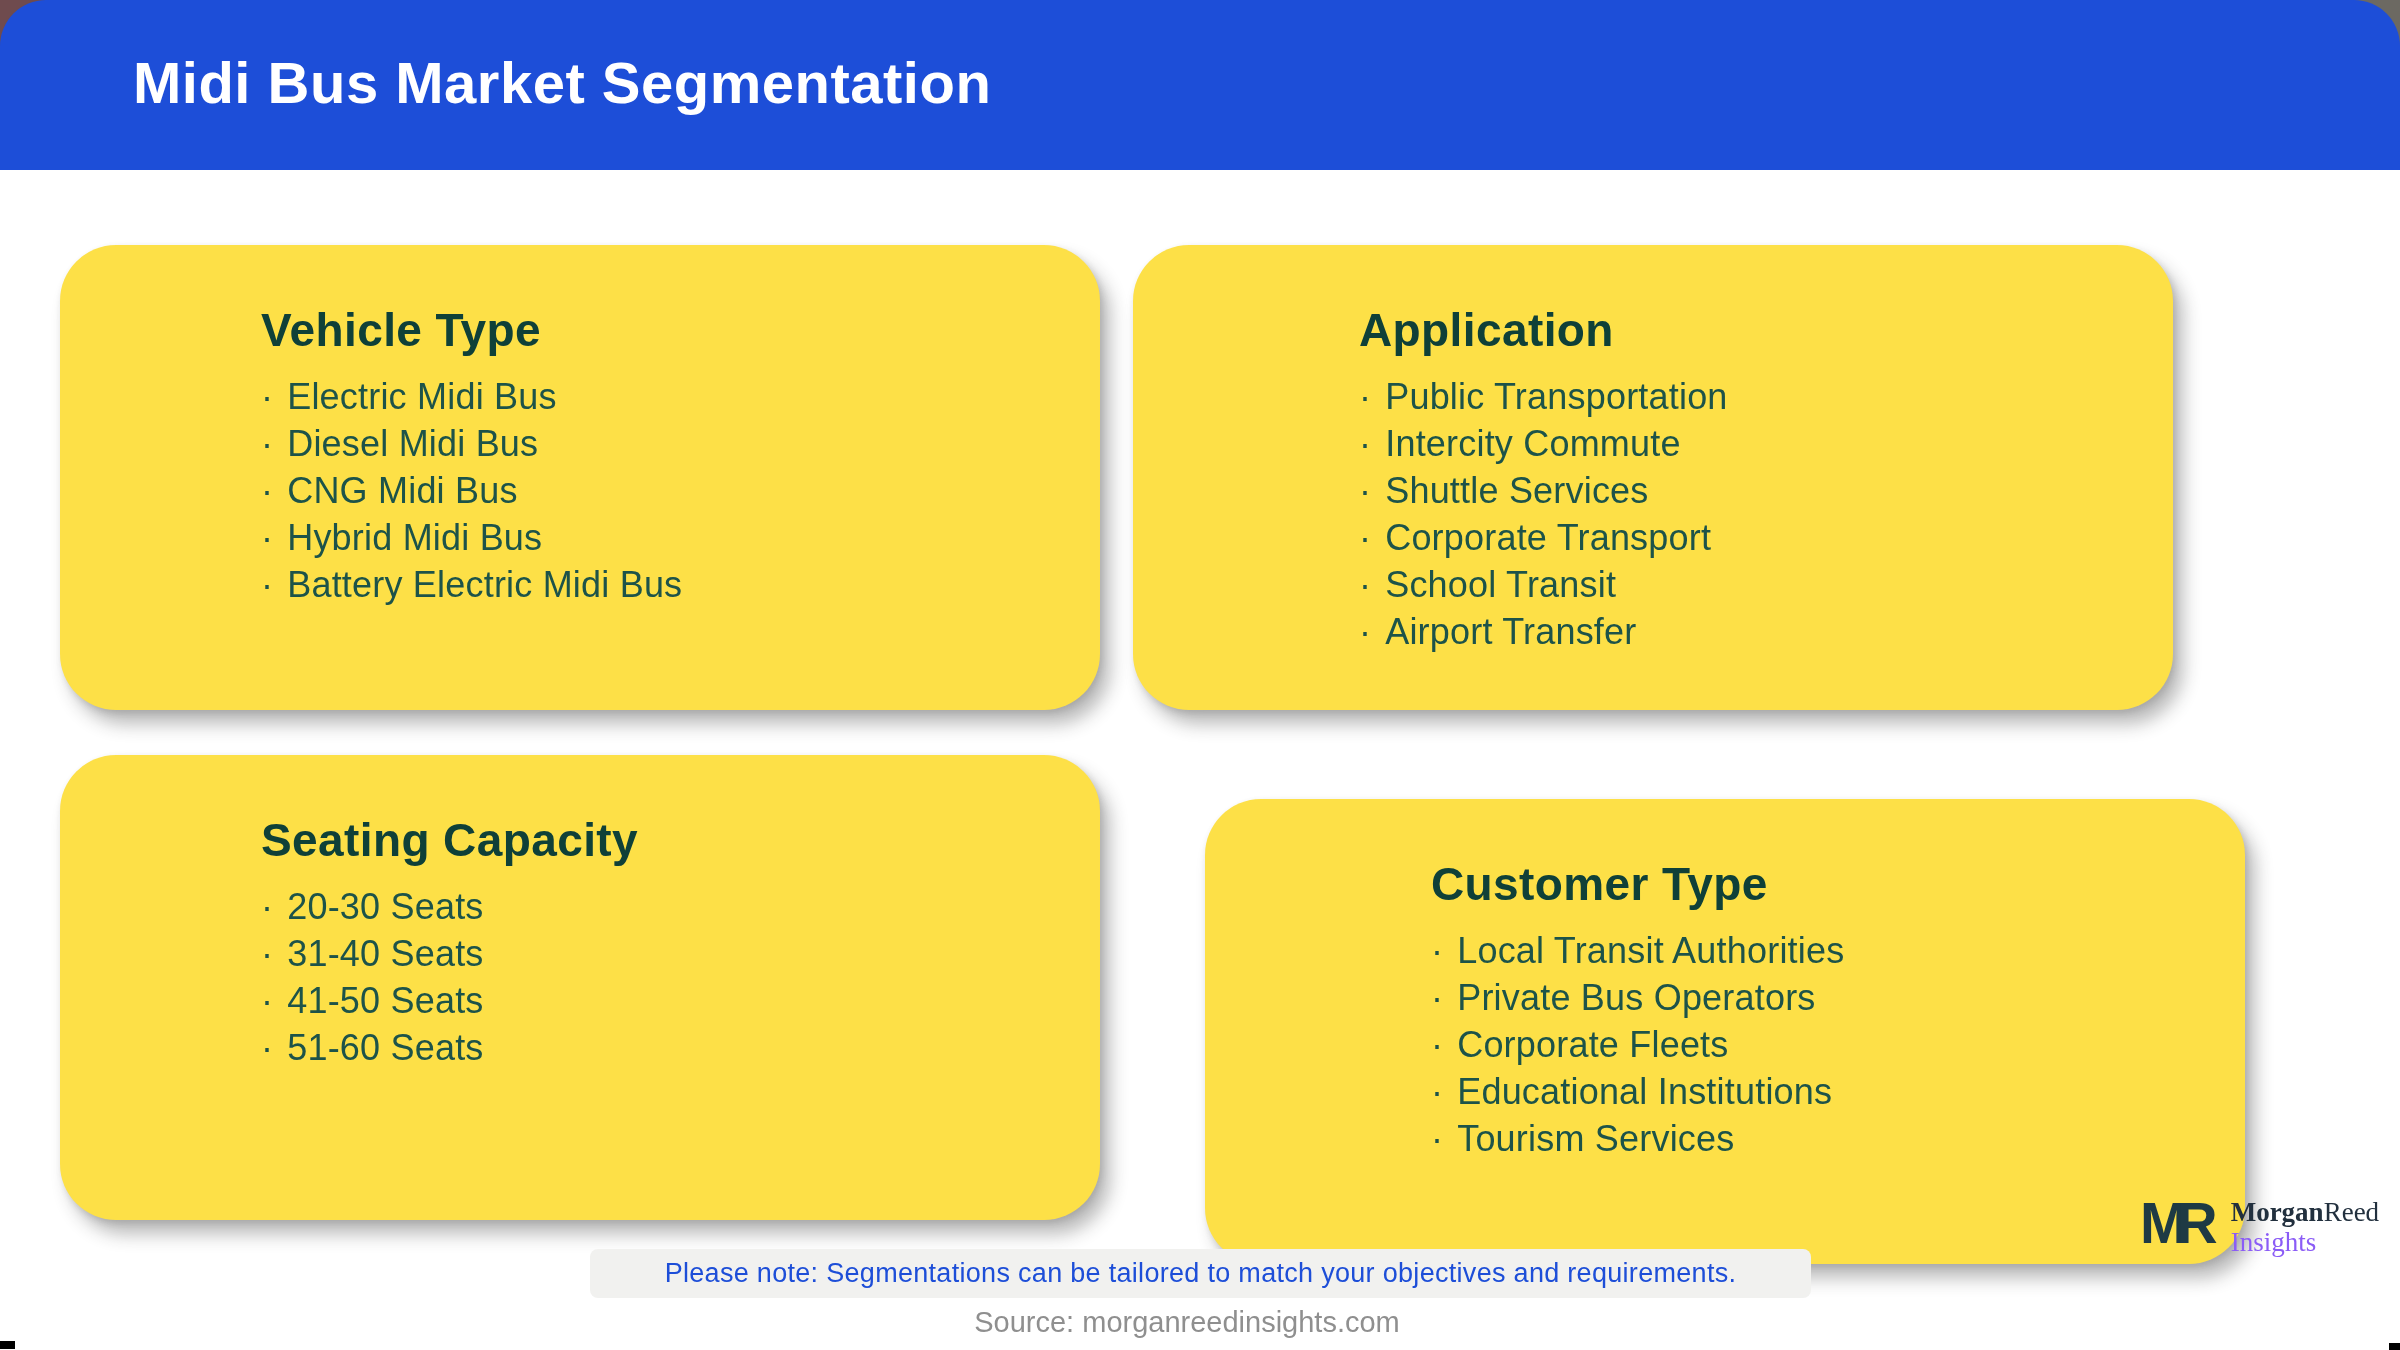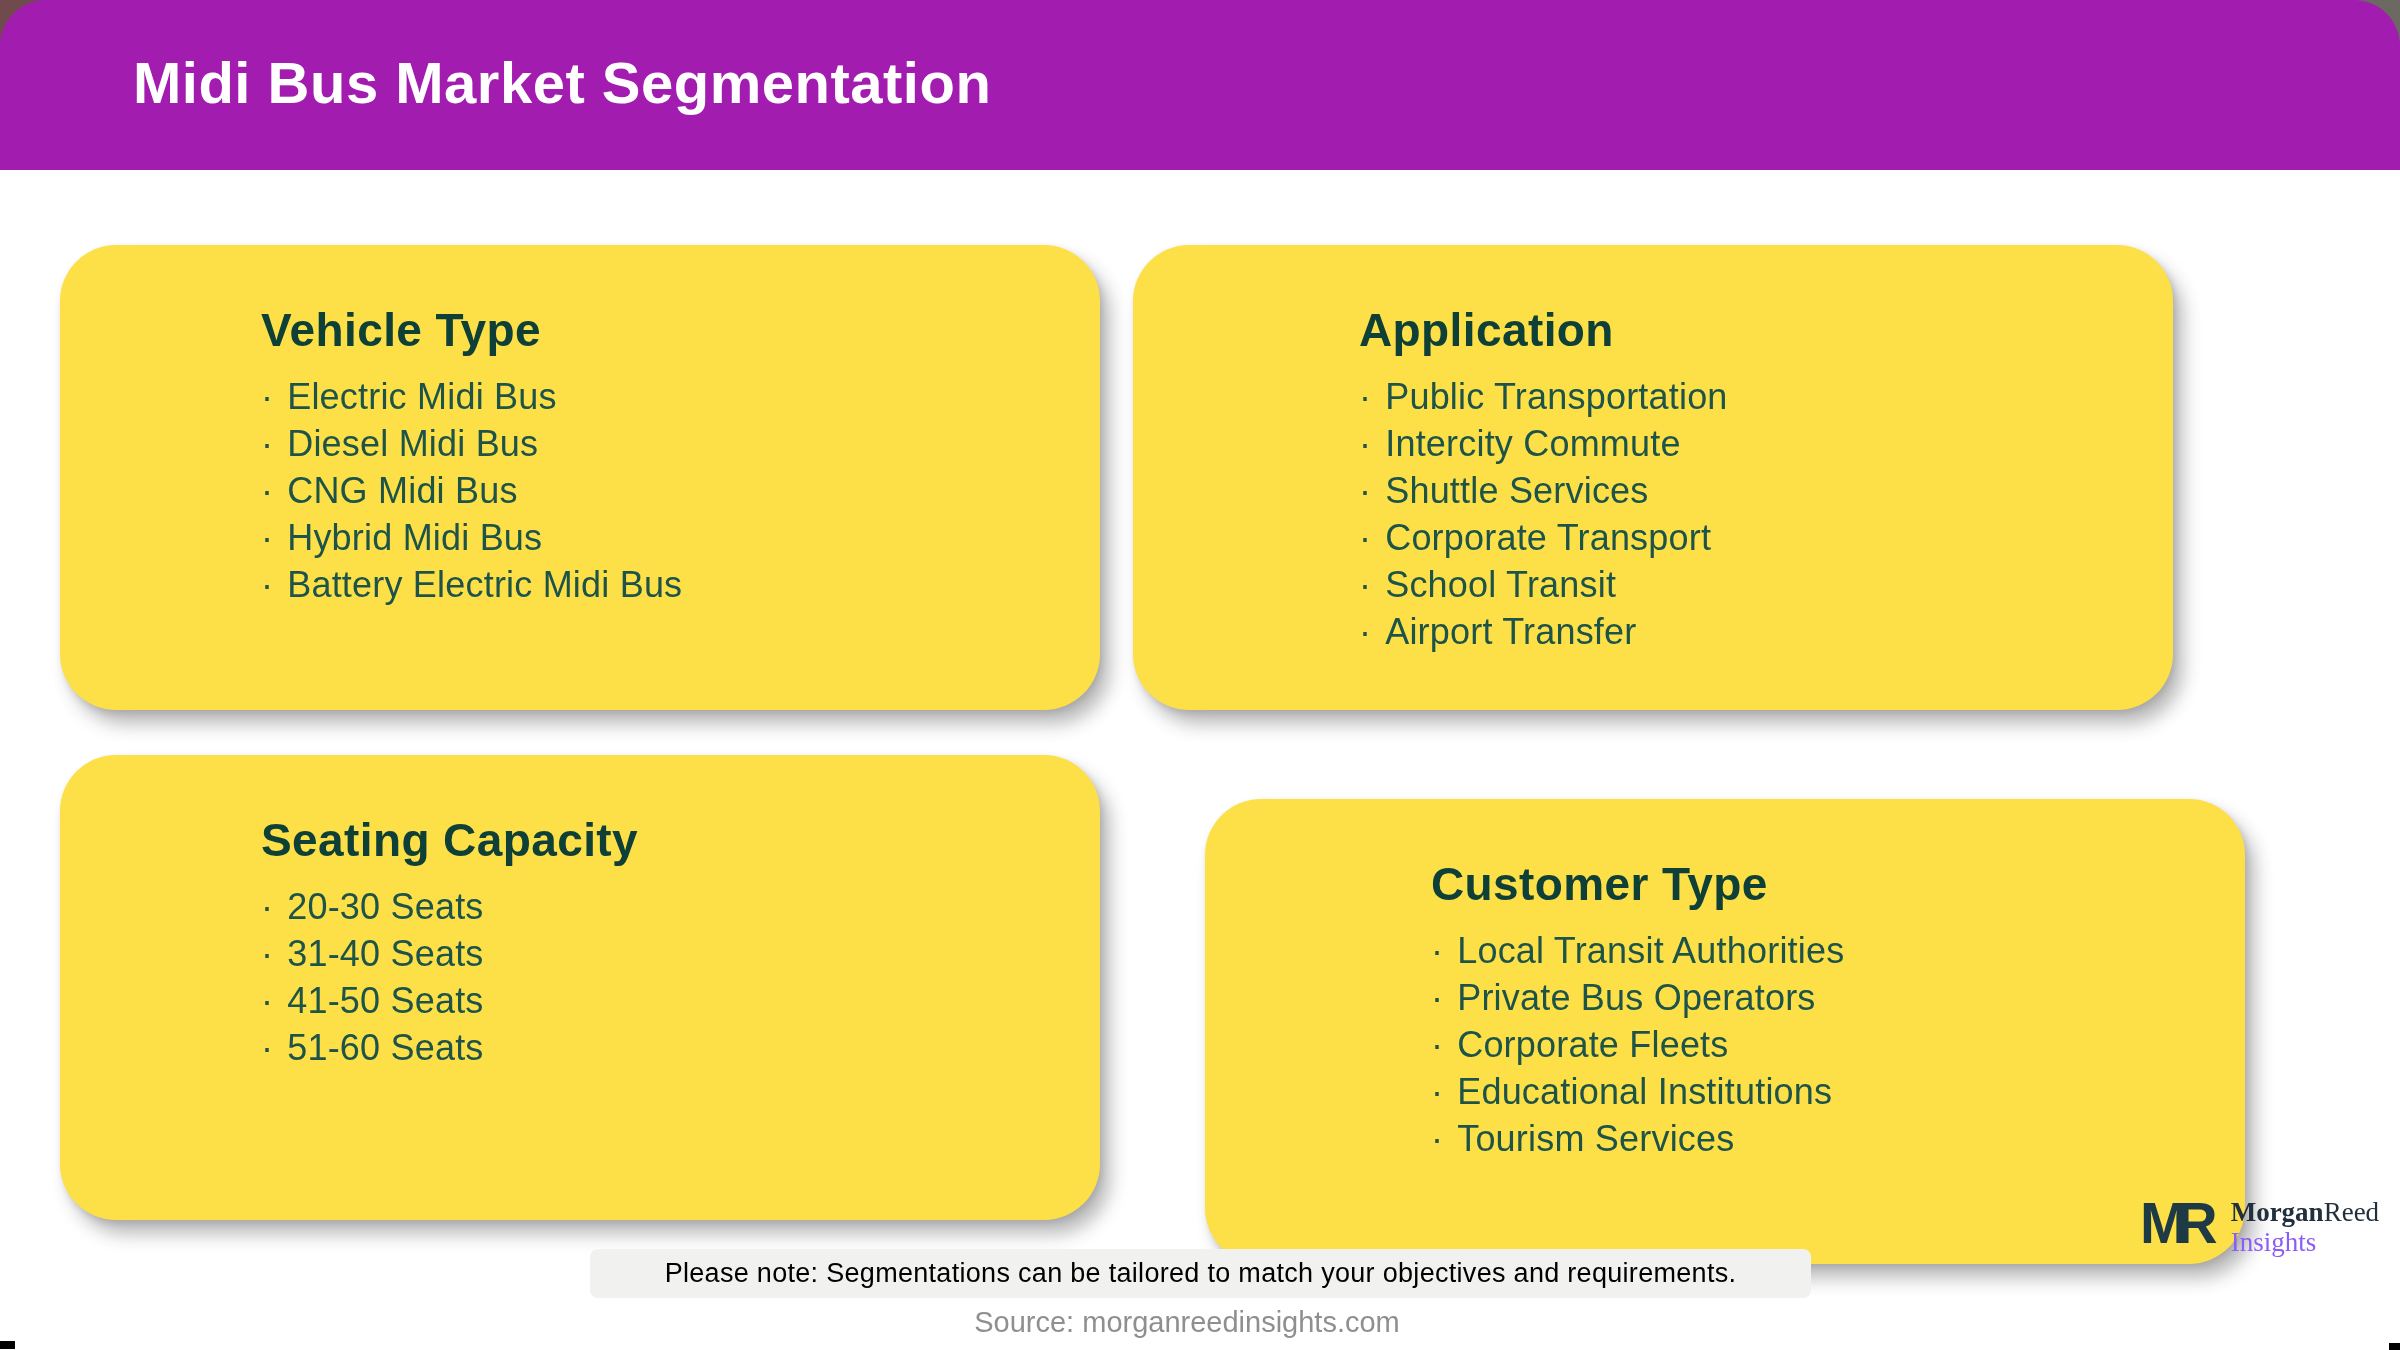--- a/index.html
+++ b/index.html
@@ -29,21 +29,21 @@
   }
   .corner-backdrop.left  { left: 0;  background: #6f4b4e; }
   .corner-backdrop.right { right: 0; background: #6c6962; }
 
   .header {
     position: absolute;
     top: 0;
     left: 0;
     width: 2400px;
     height: 170px;
-    background: #a21caf;
+    background: #1d4ed8;
     border-radius: 46px 46px 0 0;
     z-index: 1;
     display: flex;
     align-items: center;
   }
   .page-title {
     margin: 0 0 6px 133px;
     font-size: 58px;
     font-weight: bold;
     color: #ffffff;
@@ -104,21 +104,21 @@
     height: 49px;
     background: #f1f1ef;
     border-radius: 8px;
     display: flex;
     align-items: center;
     justify-content: center;
     z-index: 1;
   }
   .note-banner span {
     font-size: 27px;
-    color: #000000;
+    color: #1d4ed8;
     letter-spacing: 0.3px;
   }
   .source-text {
     position: absolute;
     left: 0;
     top: 1306px;
     width: 2374px;
     text-align: center;
     font-size: 29px;
     color: #8f8f8f;

